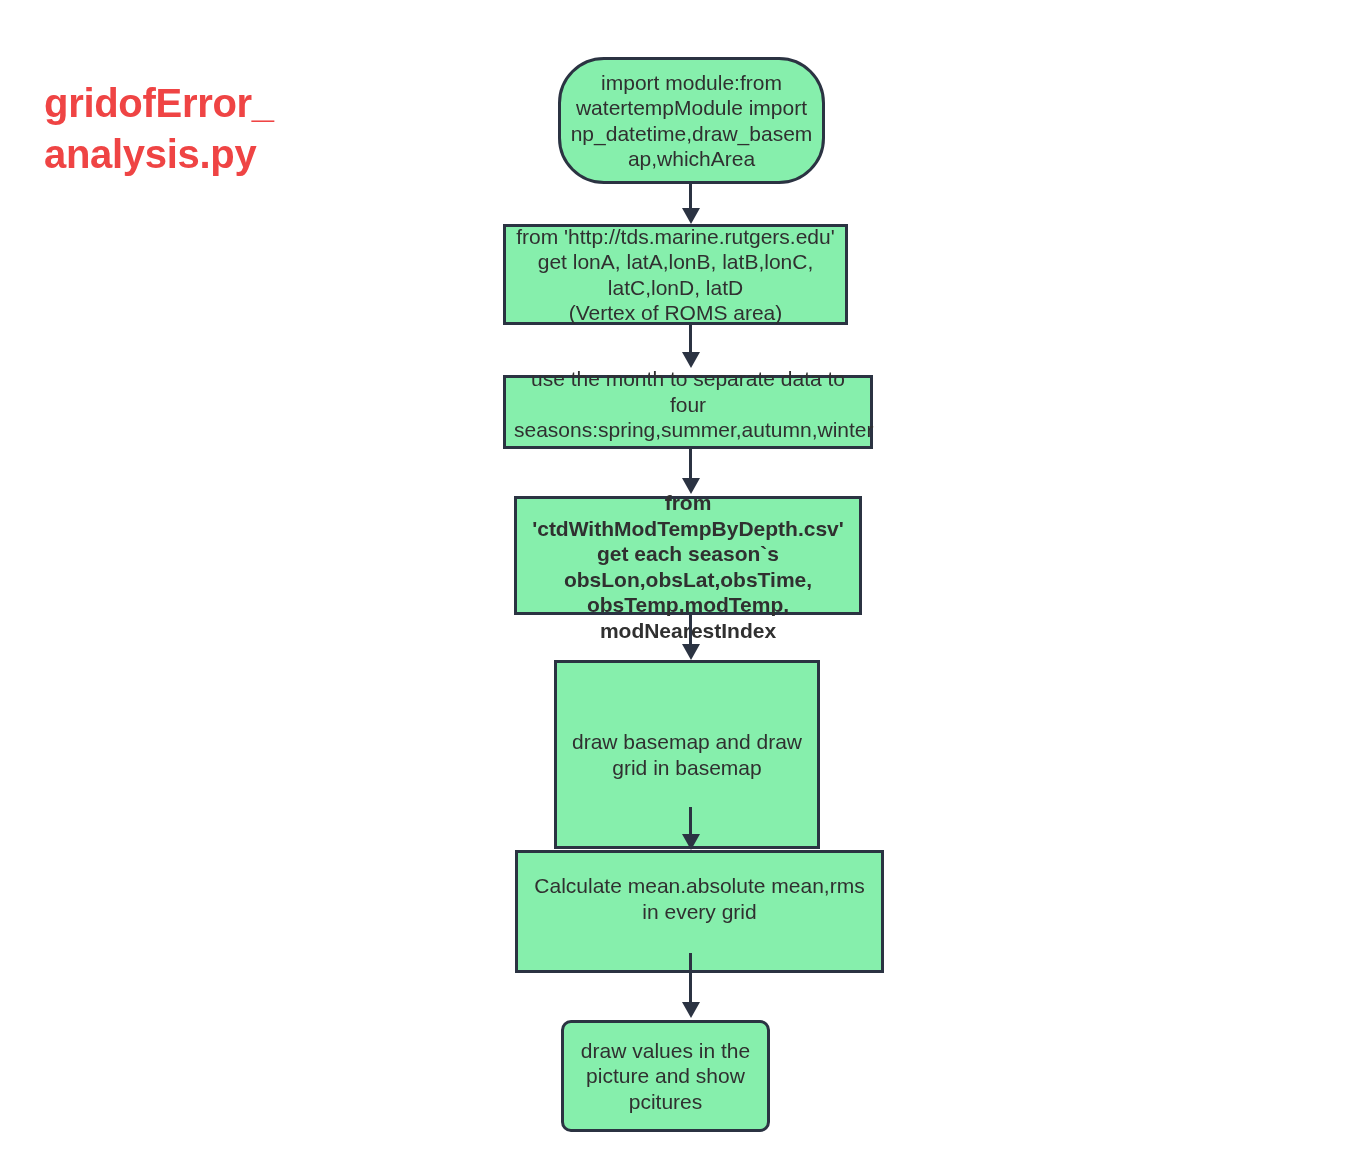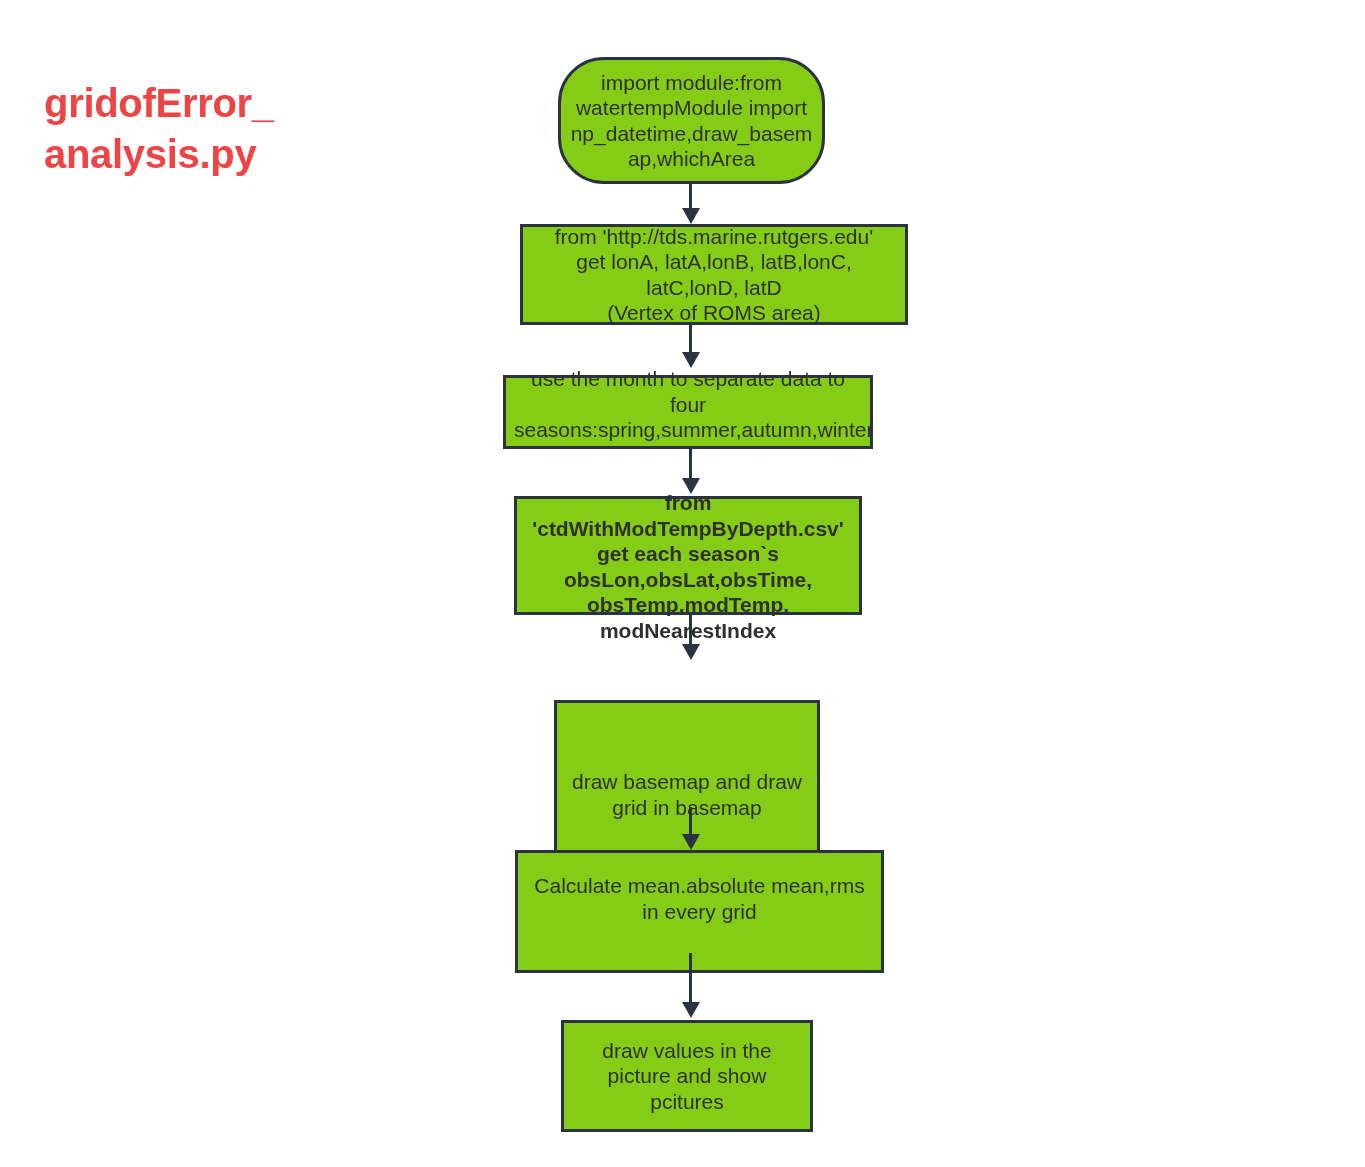--- a/index.html
+++ b/index.html
@@ -35,21 +35,21 @@
     color: #ef4444;
     letter-spacing: -0.3px;
     white-space: pre-line;
   }
 
   
   .node {
     position: absolute;
     box-sizing: border-box;
     border: 3px solid #2b3342;
-    background: #84cc16;
+    background: #86efac;
     display: flex;
     align-items: center;
     justify-content: center;
   }
   .node.stadium {
     border-radius: 46px;
   }
   .node .node-text {
     display: block;
     width: 100%;
@@ -98,21 +98,21 @@
   <div class="node stadium" style="left:558px; top:57px; width:267px; height:127px;">
     <span class="node-text">import module:from
 watertempModule import
 np_datetime,draw_basem
 ap,whichArea</span>
   </div>
 
   <div class="connector" style="left:689px; top:184px; height:26px;"></div>
   <div class="arrowhead" style="left:682px; top:208px;"></div>
 
-  <div class="node" style="left:520px; top:224px; width:388px; height:101px;">
+  <div class="node" style="left:503px; top:224px; width:345px; height:101px;">
     <span class="node-text">from 'http://tds.marine.rutgers.edu'
 get lonA, latA,lonB, latB,lonC,
 latC,lonD, latD
 (Vertex of ROMS area)</span>
   </div>
 
   <div class="connector" style="left:689px; top:325px; height:28px;"></div>
   <div class="arrowhead" style="left:682px; top:352px;"></div>
 
   <div class="node overflow" style="left:503px; top:375px; width:370px; height:74px;">
@@ -128,35 +128,35 @@
 'ctdWithModTempByDepth.csv'
 get each season`s
 obsLon,obsLat,obsTime,
 obsTemp,modTemp,
 modNearestIndex</span>
   </div>
 
   <div class="connector" style="left:689px; top:615px; height:30px;"></div>
   <div class="arrowhead" style="left:682px; top:644px;"></div>
 
-  <div class="node" style="left:554px; top:700px; width:266px; height:189px;">
+  <div class="node" style="left:554px; top:660px; width:266px; height:189px;">
     <span class="node-text">draw basemap and draw
 grid in basemap</span>
   </div>
 
   <div class="connector" style="left:689px; top:807px; height:28px;"></div>
   <div class="arrowhead" style="left:682px; top:834px;"></div>
 
   <div class="node" style="left:503px; top:850px; width:369px; height:123px;margin-left:12px;">
     <span class="node-text" style="position:relative; top:-13px;">Calculate mean.absolute mean,rms
 in every grid</span>
   </div>
 
   <div class="connector" style="left:689px; top:953px; height:50px;"></div>
   <div class="arrowhead" style="left:682px; top:1002px;"></div>
 
-  <div class="node" style="left:561px; top:1020px; width:252px; height:112px;">
+  <div class="node" style="left:561px; top:1020px; width:209px; height:112px;border-radius:10px;">
     <span class="node-text">draw  values in the
 picture and show
 pcitures</span>
   </div>
 
 </div>
 
 </body></html>

